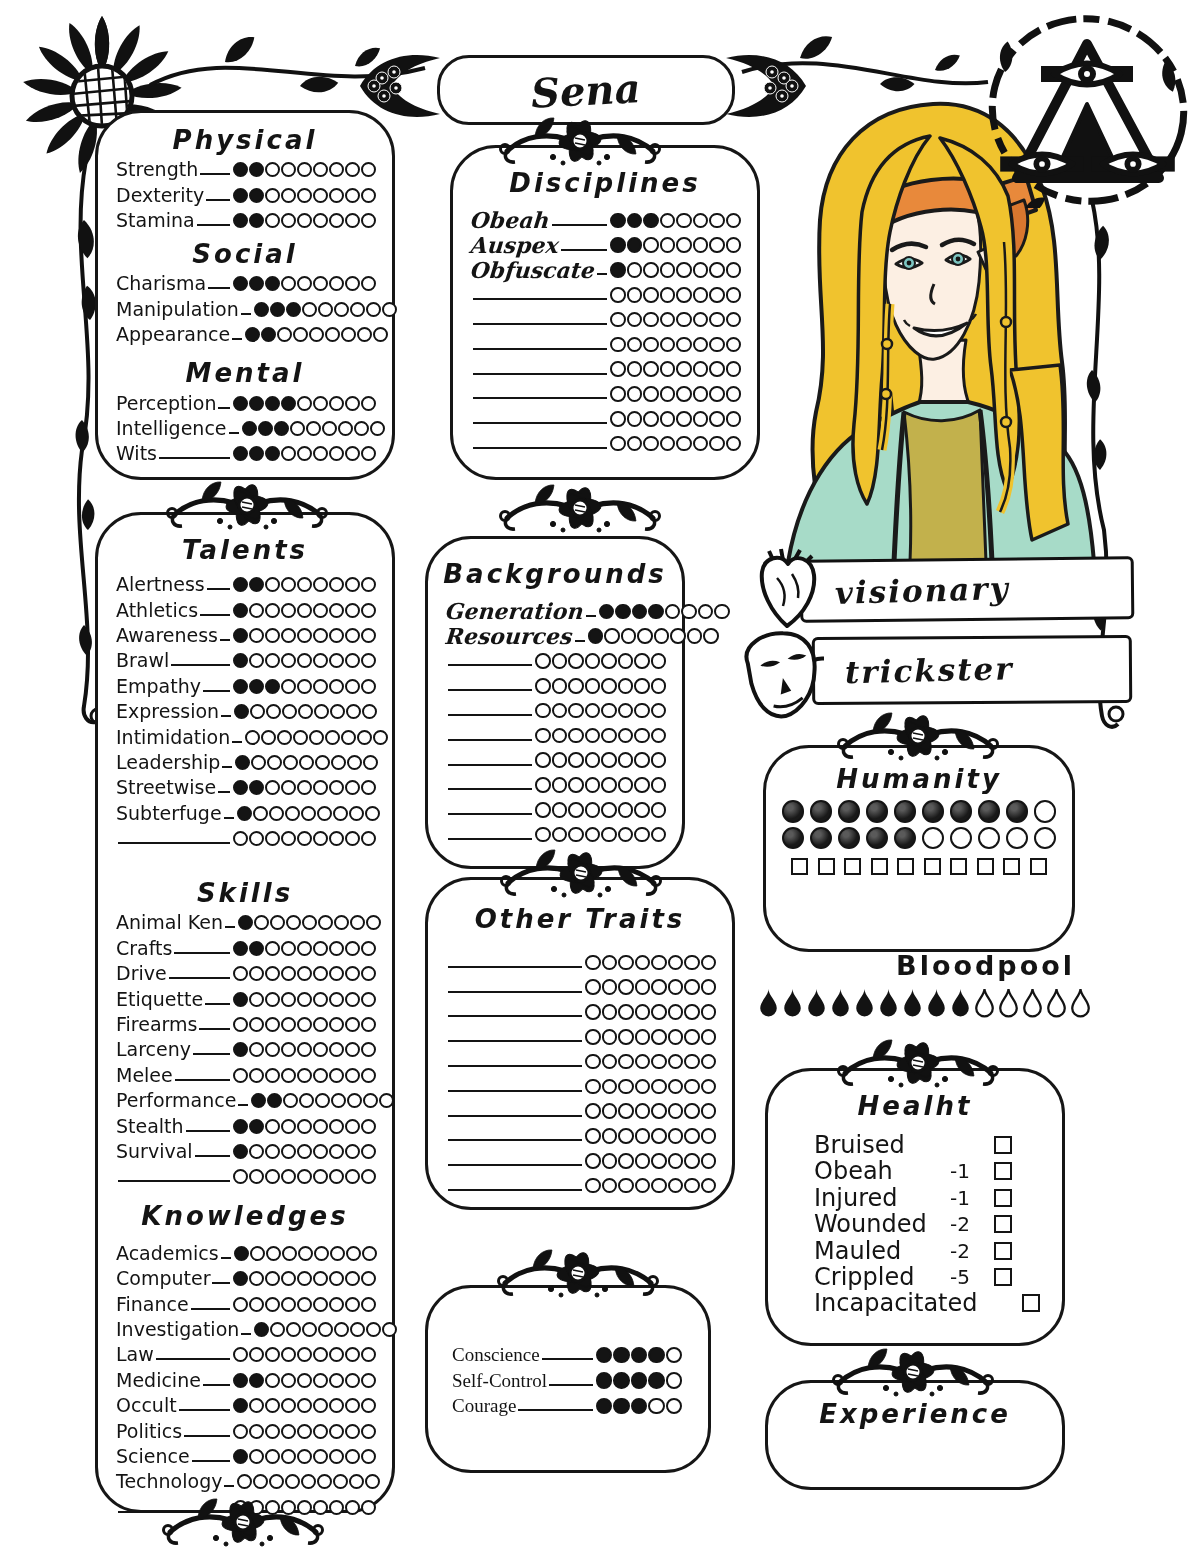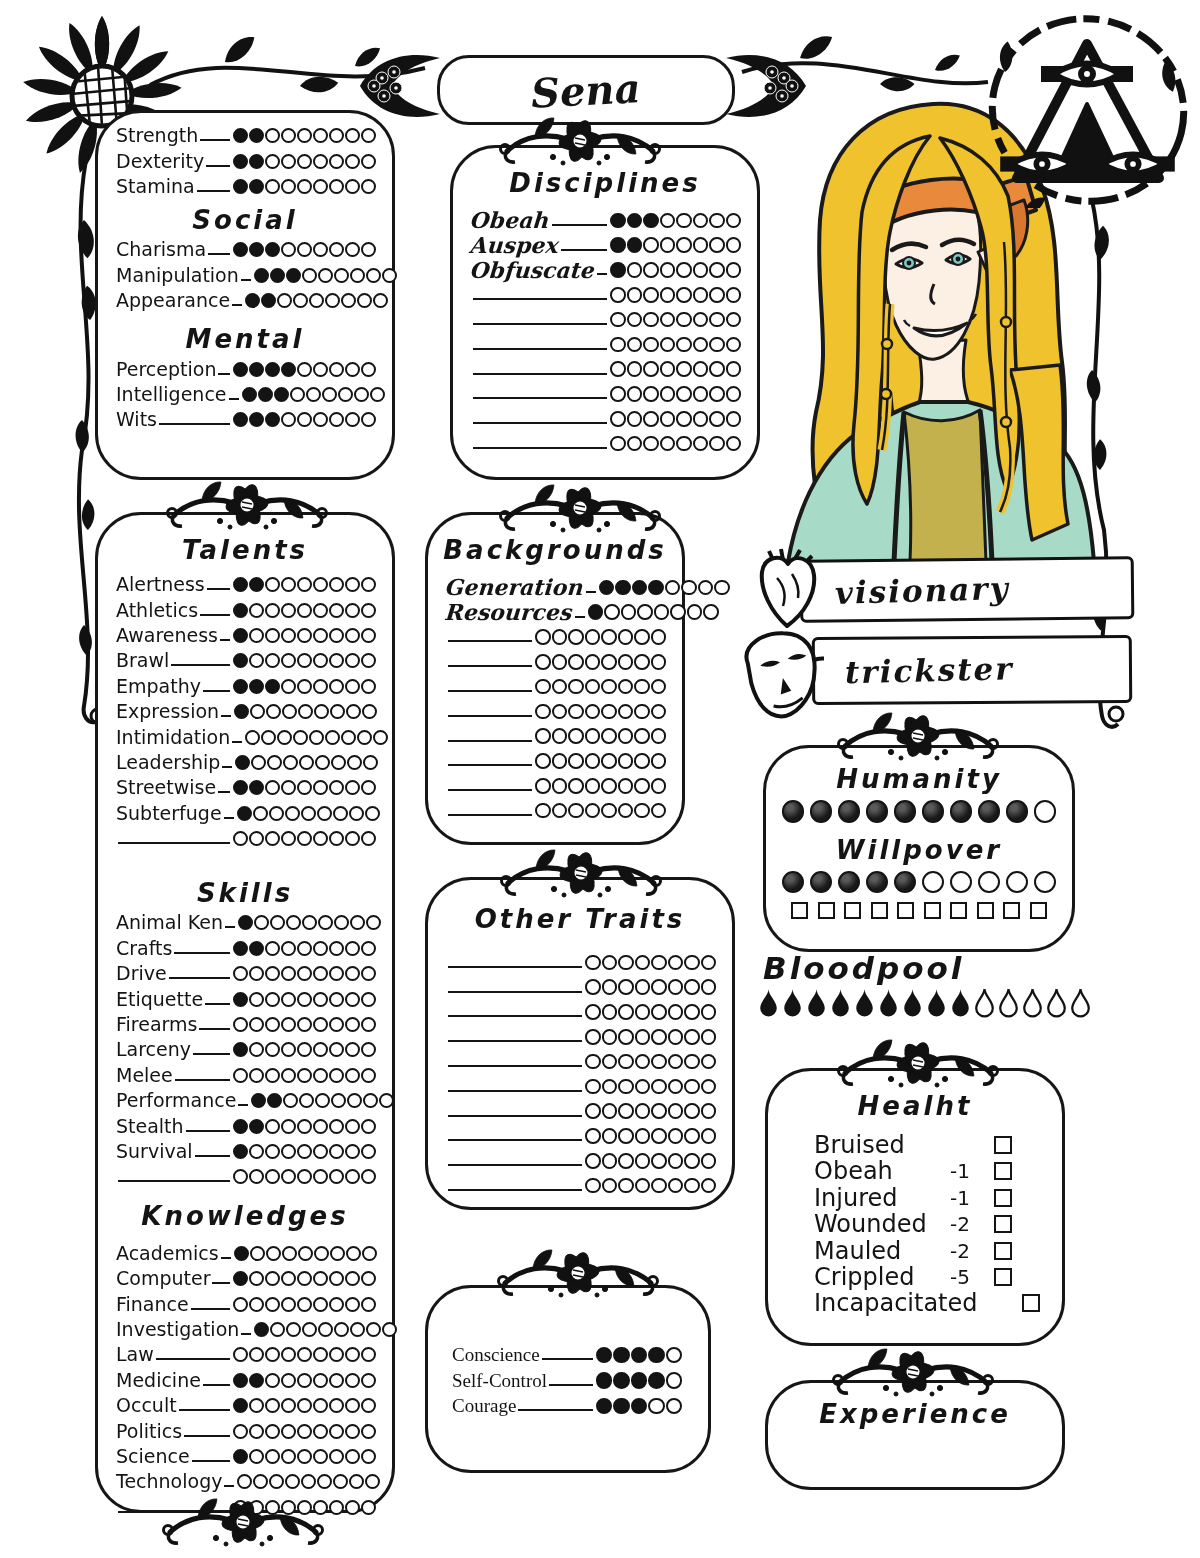--- a/index.html
+++ b/index.html
@@ -38,21 +38,21 @@
   .health-label{font-size:24px;}
   .health-penalty{font-size:20px;}
   .checkbox{width:18px;height:18px;border:2.4px solid #141414;box-sizing:border-box;background:#fff;}
   
   .name-banner{position:absolute;left:437px;top:55px;width:292px;height:64px;border:3px solid #161616;
                border-radius:32px;z-index:3;background:#fff;display:flex;align-items:center;justify-content:center;}
   .name-text{font-size:40px;transform:rotate(-3deg);}
   .arch-banner{position:absolute;border:3.5px solid #111;background:#fff;z-index:3;display:flex;align-items:center;
                border-radius:6px;}
   .arch-text{font-size:31px;letter-spacing:2px;transform:rotate(-1deg);}
-  .free-title{position:absolute;z-index:2;font-style:italic;font-weight:600;font-size:31px;letter-spacing:3px;text-align:left;}
+  .free-title{position:absolute;z-index:2;font-weight:600;font-size:27px;letter-spacing:3px;text-align:right;}
 </style>
 </head>
 <body>
 
 <div id="sheet">
 
   <svg width="0" height="0" style="position:absolute">
     <defs>
       <path id="leaf" d="M0,0 C10,-15 27,-17 37,-10 C29,2 12,8 0,0 Z" fill="#111"></path>
       <g id="flourish" stroke="#111" fill="#111">
@@ -247,20 +247,21 @@
     </svg>
   <svg class="decor" style="left:722px;top:42px;z-index:3" width="92" height="90" viewBox="0 0 92 90">
       <use href="#bannerOrn" transform="scale(-1,1) translate(-92,0)"></use>
     </svg>
   <div class="name-banner">
     <span class="script name-text">Sena</span>
   </div>
 
   <div class="box" style="left:95px;top:110px;width:300px;height:370px;padding-top:10px;">
     <div>
+      <div class="box-title">Physical</div>
       <div class="rows">
           <div class="trait-row">
             <span class="trait-label">Strength</span>
             <span class="trait-line"></span>
             <span class="dots">
               <span class="dot filled"></span>
               <span class="dot filled"></span>
               <span class="dot"></span>
               <span class="dot"></span>
               <span class="dot"></span>
@@ -1056,21 +1057,21 @@
             <span class="dot"></span>
             <span class="dot"></span>
             <span class="dot"></span>
             <span class="dot"></span>
             <span class="dot"></span>
           </span>
         </div>
       </div>
   </div>
 
-  <div class="box box-mid" style="left:425px;top:512px;width:260px;height:333px;padding-top:18px;">
+  <div class="box box-mid" style="left:425px;top:536px;width:260px;height:333px;padding-top:18px;">
     <div class="box-title">Backgrounds</div>
     <div class="rows" style="margin-top:8px">
         <div class="trait-row">
           <span class="trait-label script">Generation</span>
           <span class="trait-line"></span>
           <span class="dots">
             <span class="dot filled"></span>
             <span class="dot filled"></span>
             <span class="dot filled"></span>
             <span class="dot filled"></span>
@@ -1424,21 +1425,20 @@
         <span class="dot-lg filled"></span>
         <span class="dot-lg filled"></span>
         <span class="dot-lg filled"></span>
         <span class="dot-lg filled"></span>
         <span class="dot-lg filled"></span>
         <span class="dot-lg filled"></span>
         <span class="dot-lg filled"></span>
         <span class="dot-lg filled"></span>
         <span class="dot-lg"></span>
       </div>
-    <div class="box-title" style="margin-top:10px">Willpover</div>
     <div class="dotrow">
         <span class="dot-lg filled"></span>
         <span class="dot-lg filled"></span>
         <span class="dot-lg filled"></span>
         <span class="dot-lg filled"></span>
         <span class="dot-lg filled"></span>
         <span class="dot-lg"></span>
         <span class="dot-lg"></span>
         <span class="dot-lg"></span>
         <span class="dot-lg"></span>

